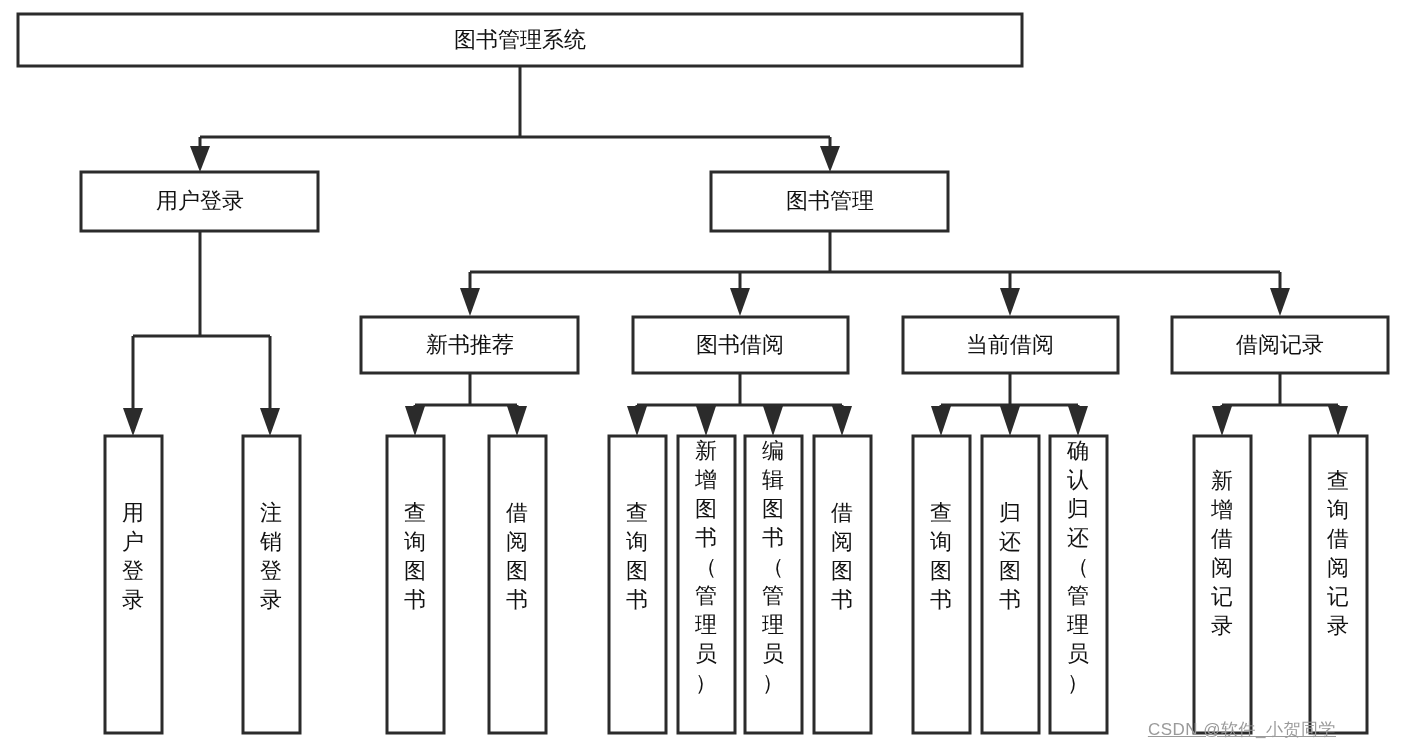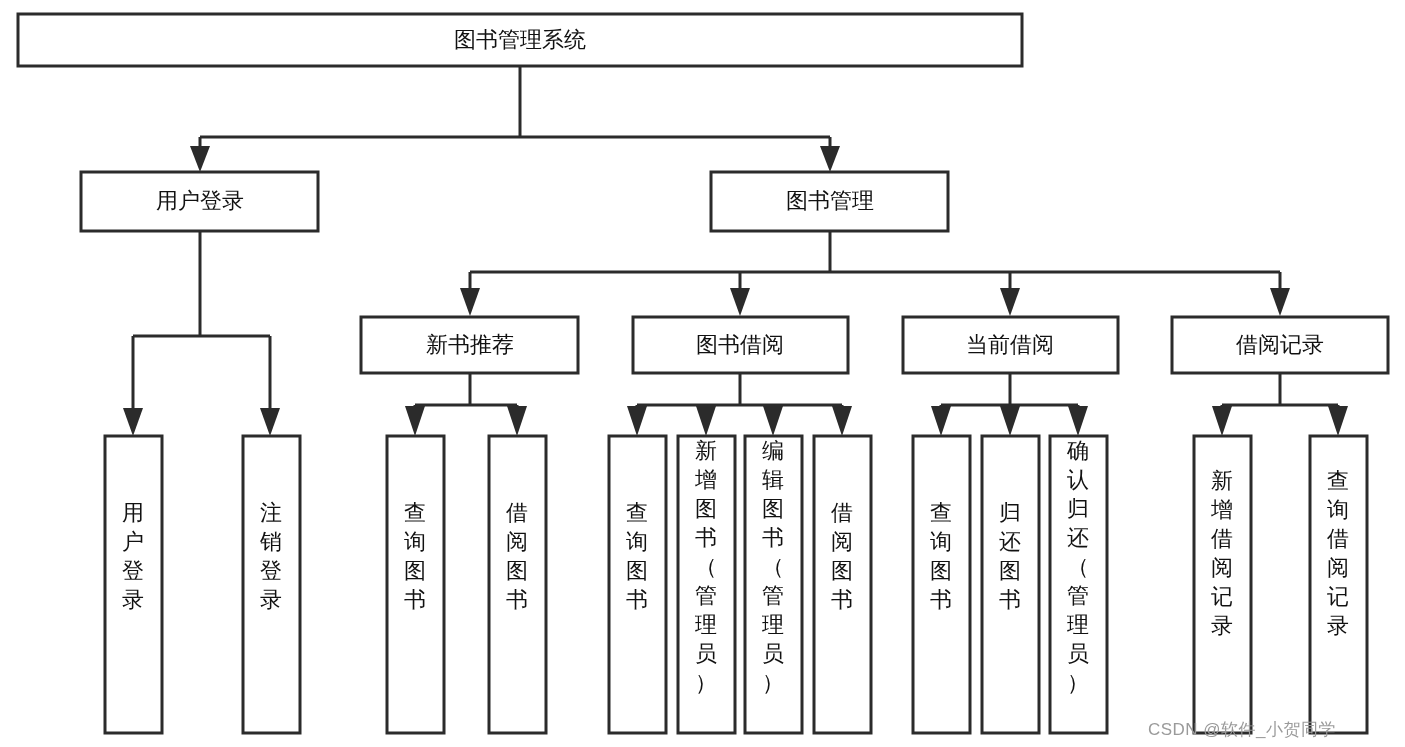--- a/index.html
+++ b/index.html
@@ -54,20 +54,21 @@
   }
   .watermark {
     position: absolute;
     right: 10px;
     bottom: 6px;
     font-family: "Liberation Sans", "DejaVu Sans", sans-serif;
     font-size: 17px;
     color: #9a9a9a;
     white-space: nowrap;
     letter-spacing: 0.5px;
+    text-decoration: underline;
   }
 </style>
 </head>
 <body>
 
 <div id="diagram-root">
 
   <svg id="flowchart" viewBox="0 0 1405 747">
 
     <g>

